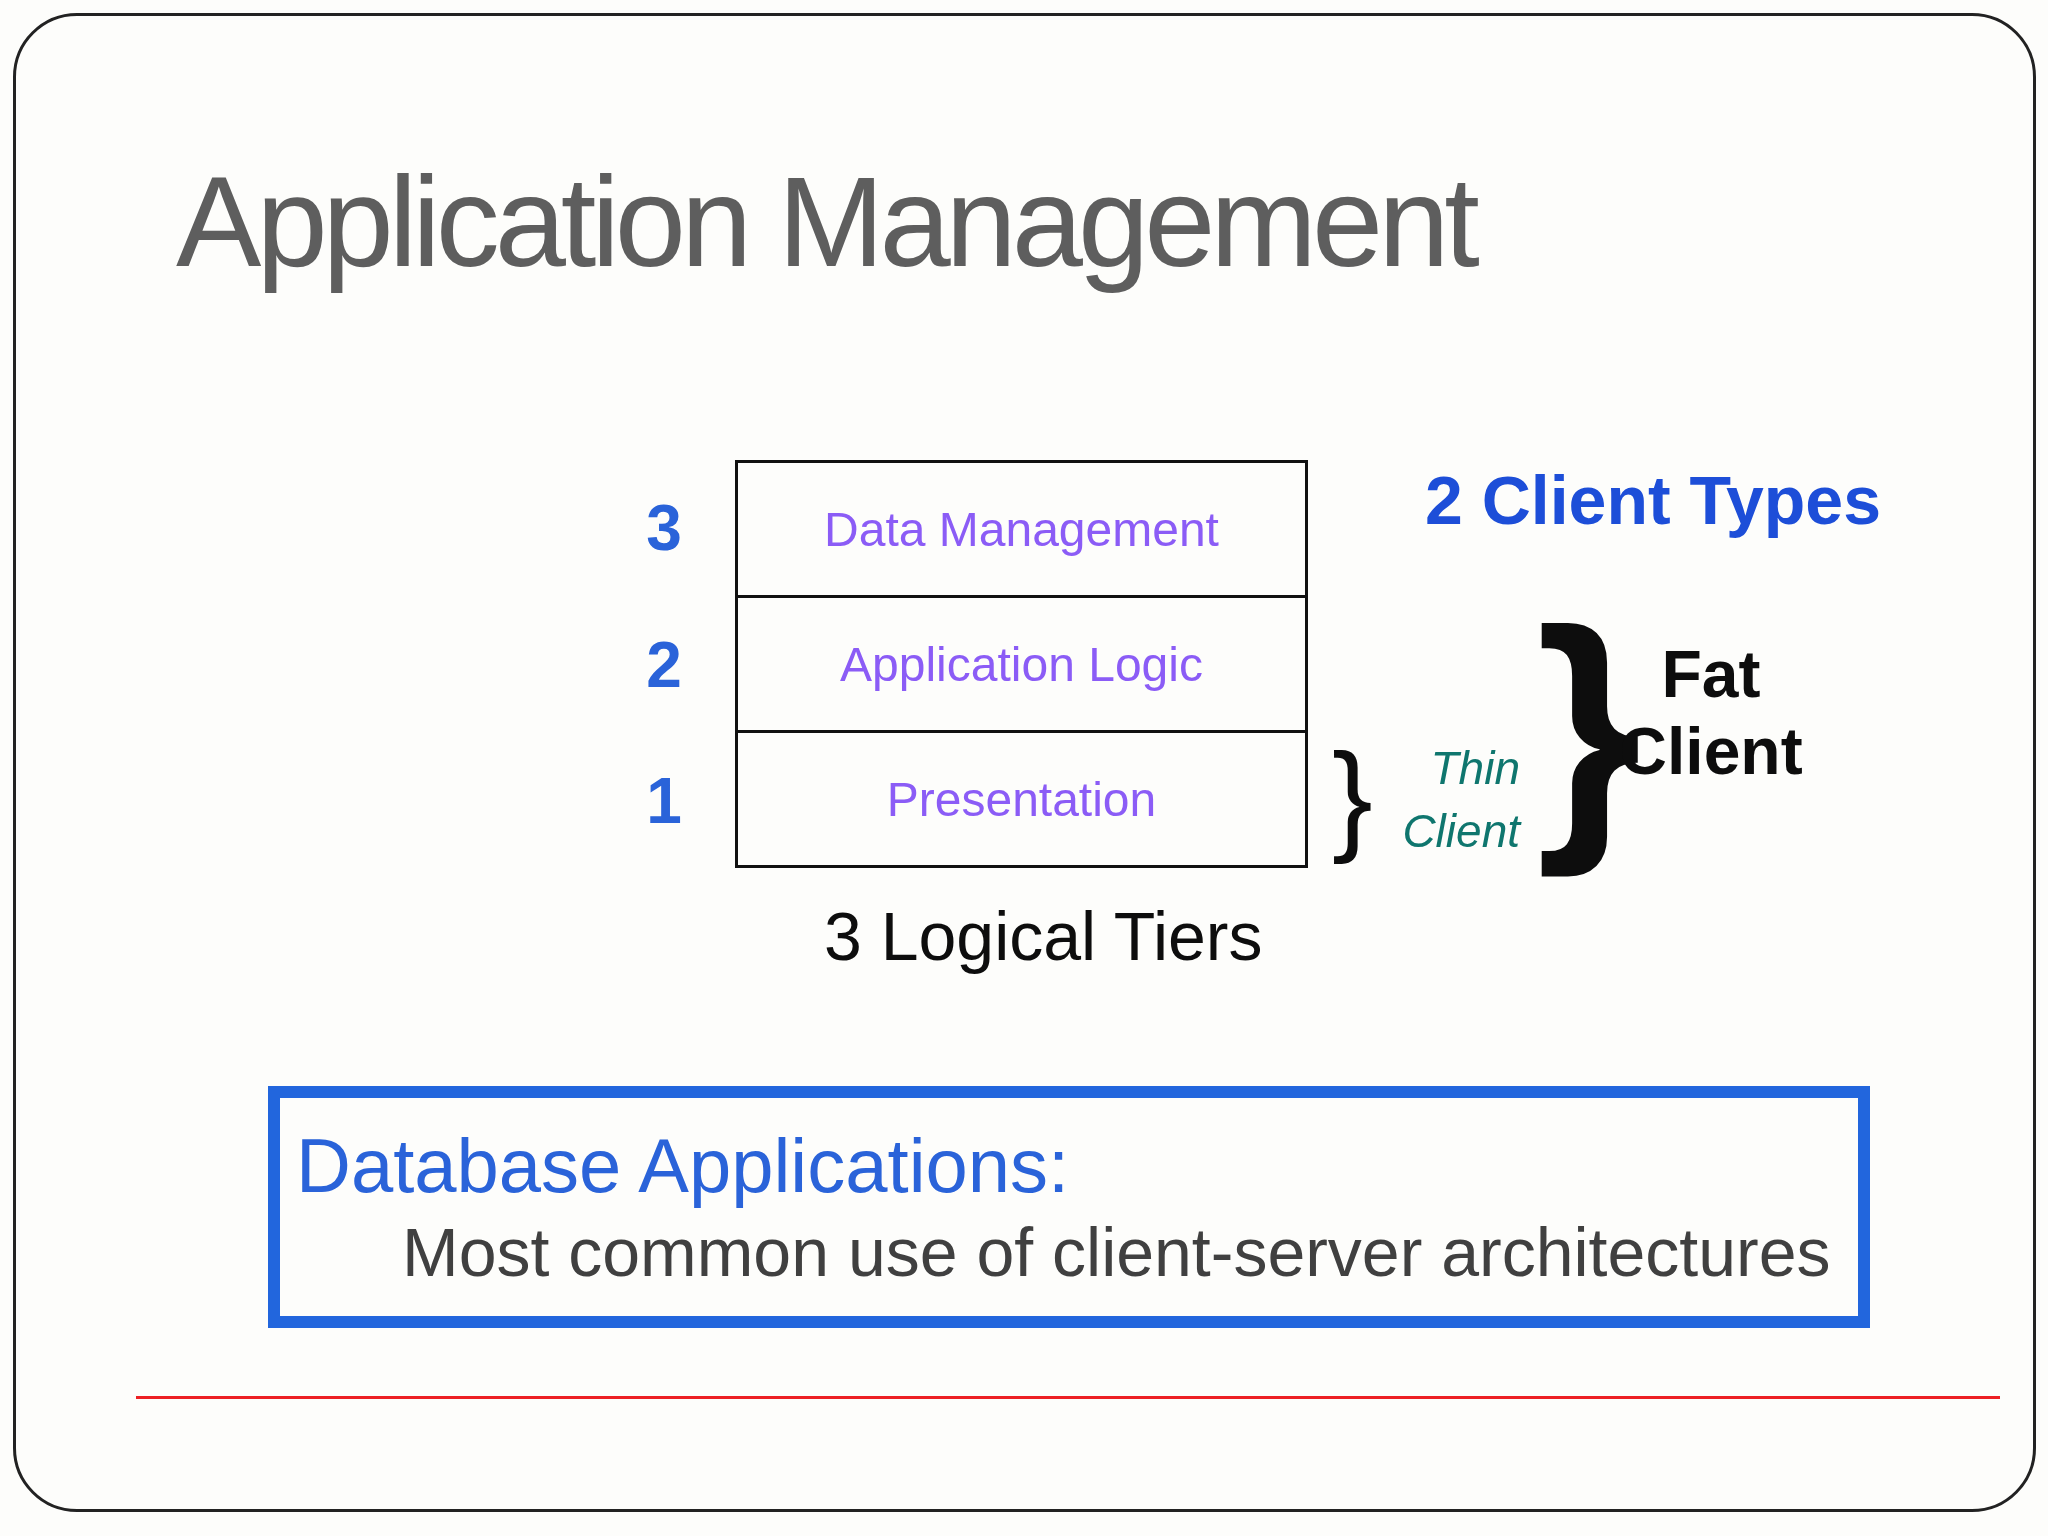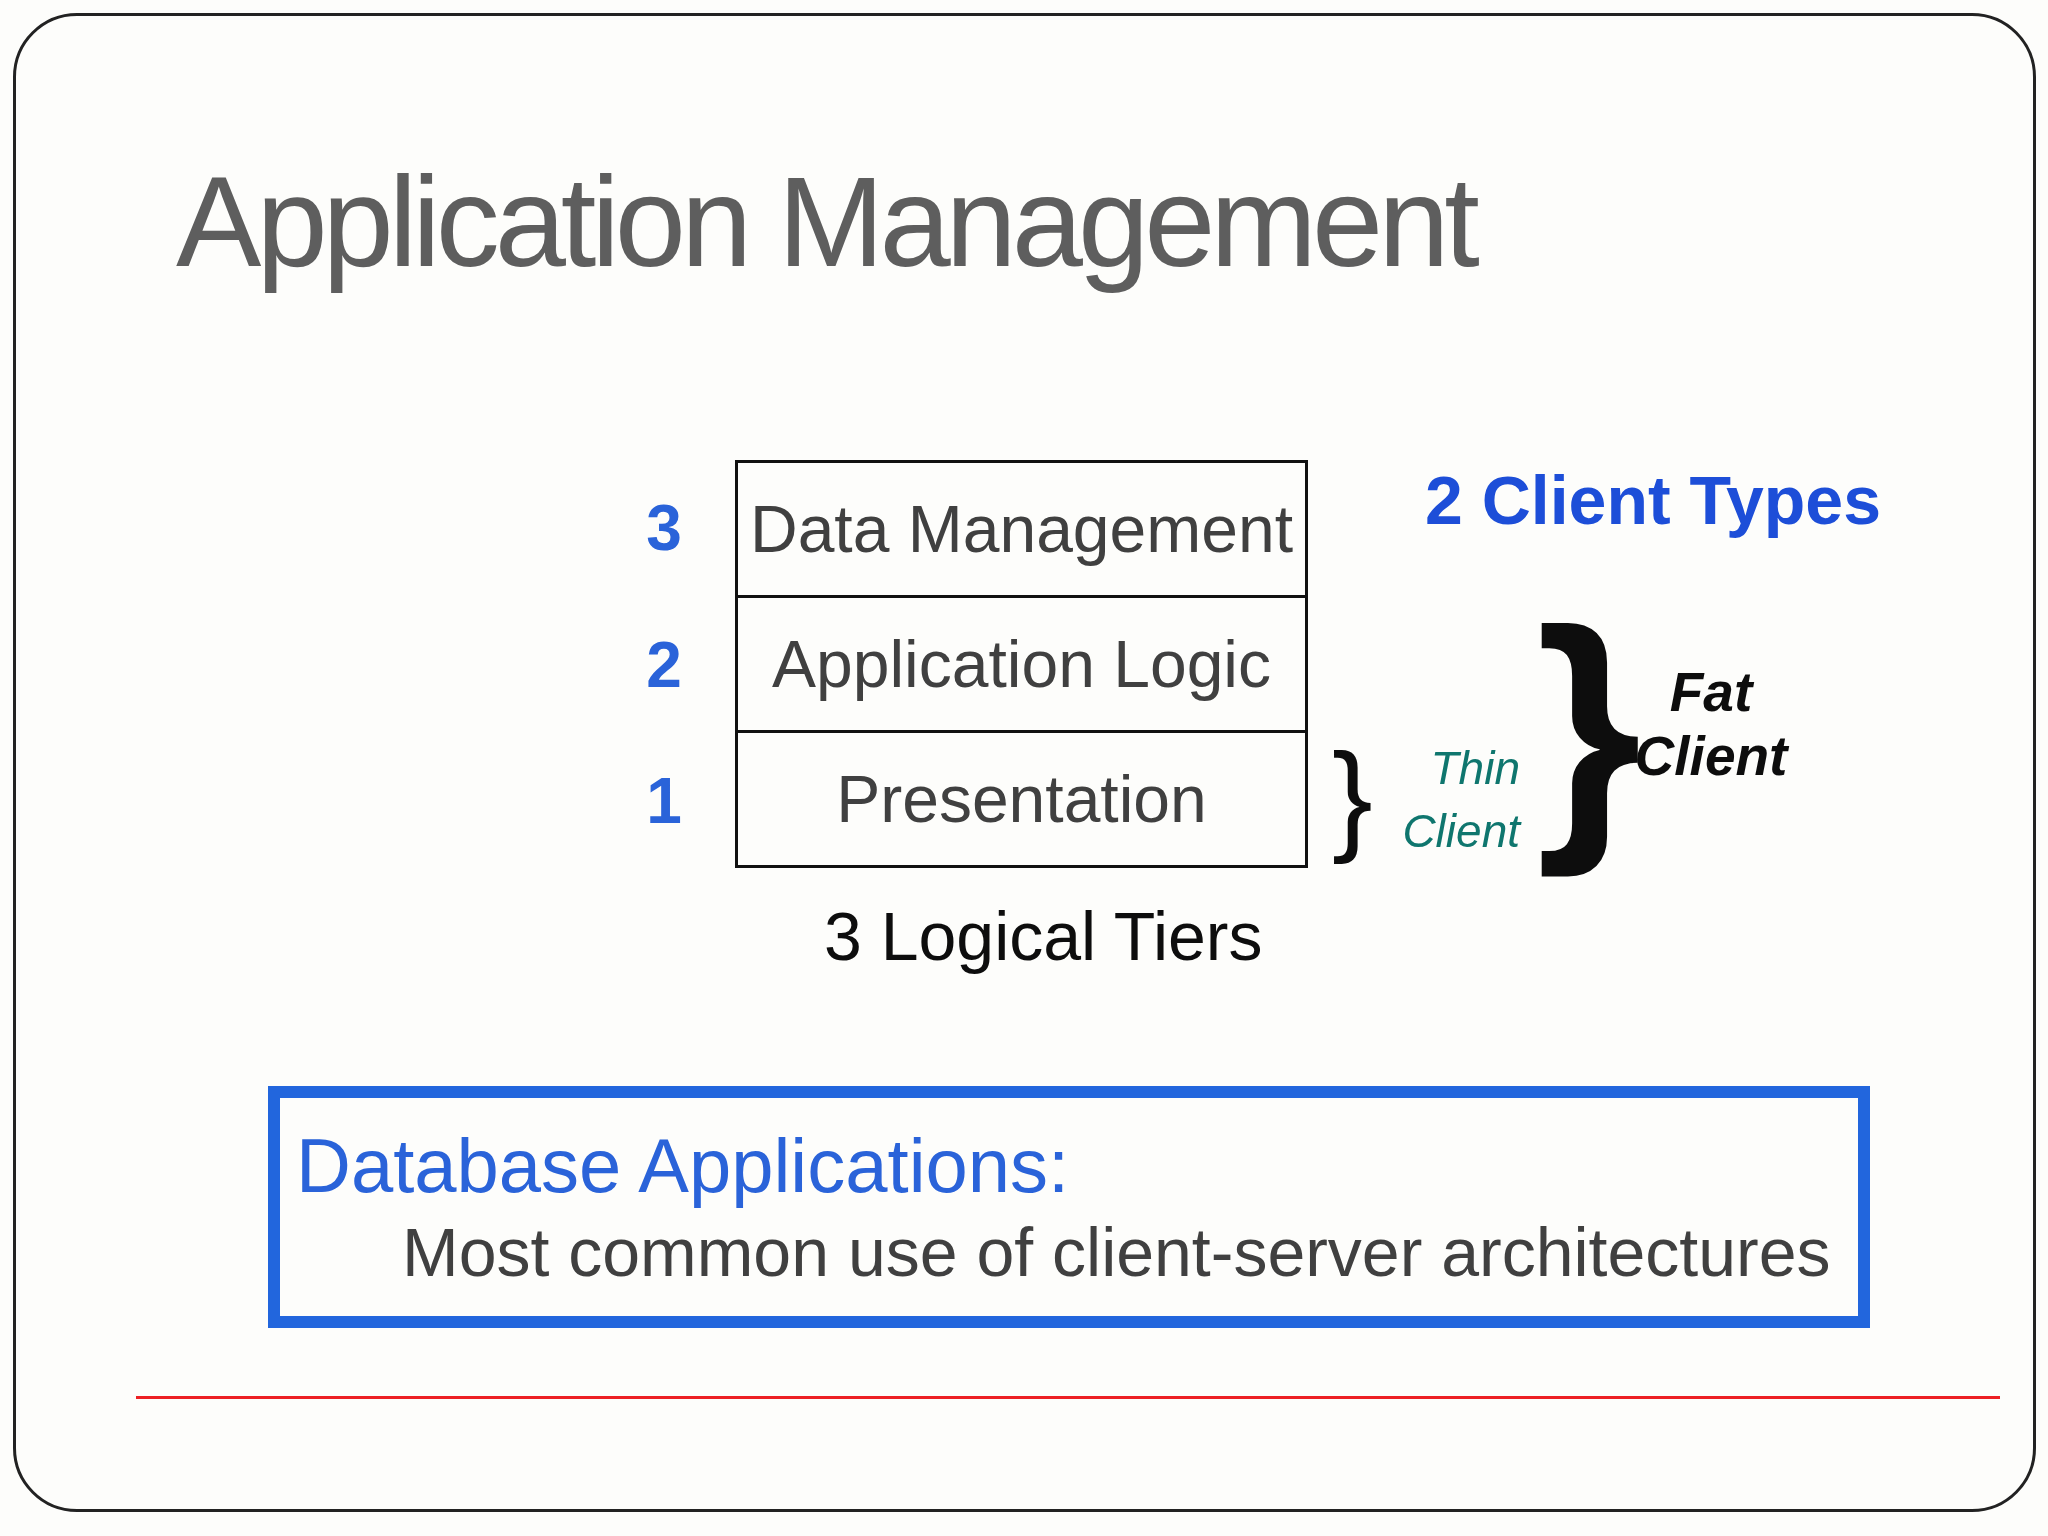--- a/index.html
+++ b/index.html
@@ -52,21 +52,21 @@
     width: 573px; height: 408px;
     border: 3px solid #111111;
     box-sizing: border-box;
     display: flex; flex-direction: column;
     background: #fdfdfb;
   }
   .tier-row {
     flex: 1;
     display: flex; align-items: center; justify-content: center;
     border-bottom: 3px solid #111111;
-    font-size: 66px; color: #404040;
+    font-size: 48px; color: #8b5cf6;
     white-space: nowrap;
   }
   .tier-row:last-child { border-bottom: none; }
 
   .tiers-caption {
     left: 824px; top: 902px;
     font-size: 68px; font-weight: normal; color: #0d0d0d;
   }
 
   .client-types-heading {
@@ -85,26 +85,25 @@
     font-size: 46px; color: #0f766e;
     line-height: 1.37;
     font-style: italic;
   }
   .fat-brace {
     left: 1536px; top: 597px;
     font-size: 272px; font-weight: bold; color: #0d0d0d;
     line-height: 0.95;
   }
   .fat-client-label {
-    left: 1601px; top: 660px;
+    left: 1601px; top: 636px;
     width: 220px;
     text-align: center;
-    font-size: 55px; font-weight: bold; color: #0d0d0d;
+    font-size: 66px; font-weight: bold; color: #0d0d0d;
     line-height: 1.17;
-    font-style: italic;
   }
 
   
   .callout-box {
     position: absolute;
     left: 268px; top: 1086px;
     width: 1602px; height: 242px;
     border: 12px solid #2266dd;
     box-sizing: border-box;
     background: #fdfdfb;

